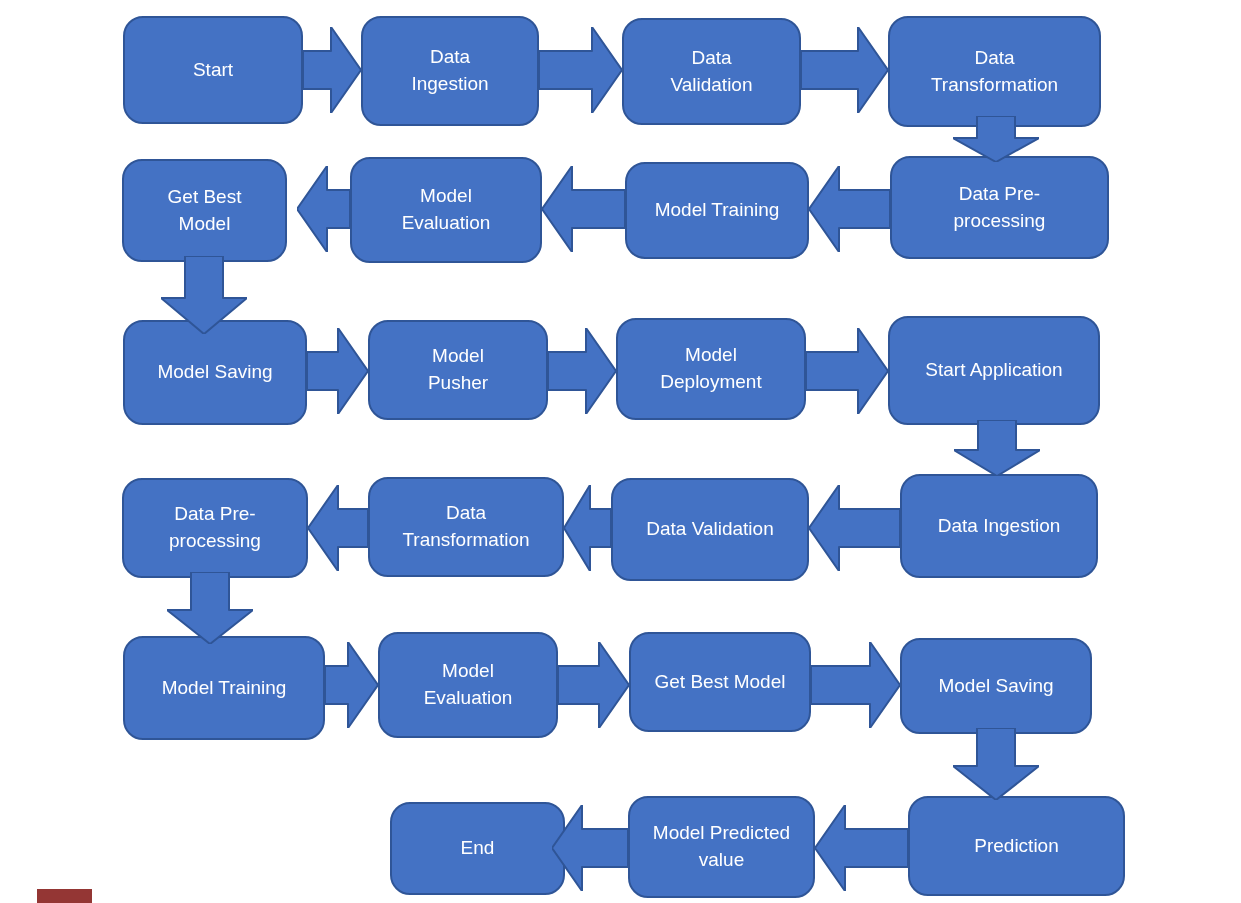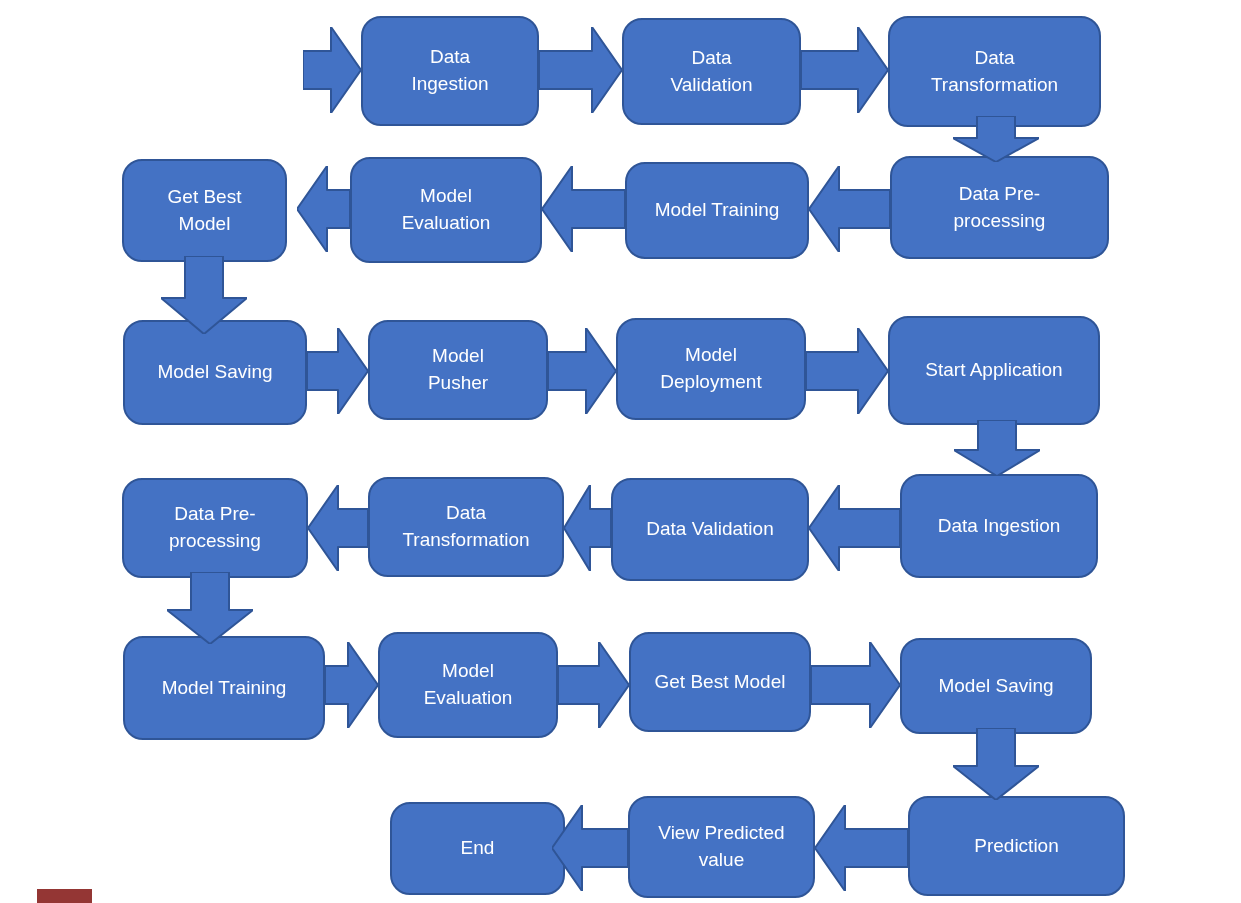--- a/index.html
+++ b/index.html
@@ -26,20 +26,21 @@
   }
   .arrow{position:absolute;display:block;}
   .arrow polygon{fill:var(--node-fill);stroke:var(--node-border);stroke-width:2;stroke-linejoin:round;}
   .accent-bar{position:absolute;background:var(--accent-bar);}
 </style>
 </head>
 <body>
 
 <div class="canvas">
 
+  <div class="node" style="left:123px;top:16px;width:180px;height:108px;"><span>Start</span></div>
   <div class="node" style="left:361px;top:16px;width:178px;height:110px;"><span>Data
 Ingestion</span></div>
   <div class="node" style="left:622px;top:18px;width:179px;height:107px;"><span>Data
 Validation</span></div>
   <div class="node" style="left:888px;top:16px;width:213px;height:111px;"><span>Data
 Transformation</span></div>
 
   <div class="node" style="left:122px;top:159px;width:165px;height:103px;"><span>Get Best
 Model</span></div>
   <div class="node" style="left:350px;top:157px;width:192px;height:106px;"><span>Model
@@ -62,21 +63,21 @@
   <div class="node" style="left:611px;top:478px;width:198px;height:103px;"><span>Data Validation</span></div>
   <div class="node" style="left:900px;top:474px;width:198px;height:104px;"><span>Data Ingestion</span></div>
 
   <div class="node" style="left:123px;top:636px;width:202px;height:104px;"><span>Model Training</span></div>
   <div class="node" style="left:378px;top:632px;width:180px;height:106px;"><span>Model
 Evaluation</span></div>
   <div class="node" style="left:629px;top:632px;width:182px;height:100px;"><span>Get Best Model</span></div>
   <div class="node" style="left:900px;top:638px;width:192px;height:96px;"><span>Model Saving</span></div>
 
   <div class="node" style="left:377px;top:802px;width:175px;height:93px;margin-left:13px;"><span>End</span></div>
-  <div class="node" style="left:628px;top:796px;width:187px;height:102px;"><span>View Predicted
+  <div class="node" style="left:628px;top:796px;width:187px;height:102px;"><span>Model Predicted
 value</span></div>
   <div class="node" style="left:908px;top:796px;width:217px;height:100px;"><span>Prediction</span></div>
 
   <svg class="arrow" style="left:303px;top:27px;" width="58" height="86">
       <polygon points="0,24 28,24 28,0 58,43 28,86 28,62 0,62"></polygon>
     </svg>
   <svg class="arrow" style="left:539px;top:27px;" width="83" height="86">
       <polygon points="0,24 53,24 53,0 83,43 53,86 53,62 0,62"></polygon>
     </svg>
   <svg class="arrow" style="left:801px;top:27px;" width="87" height="86">

